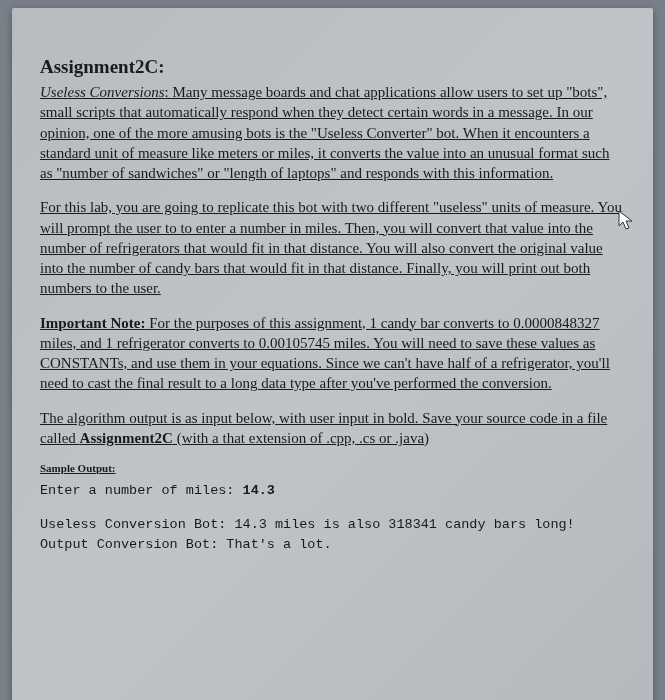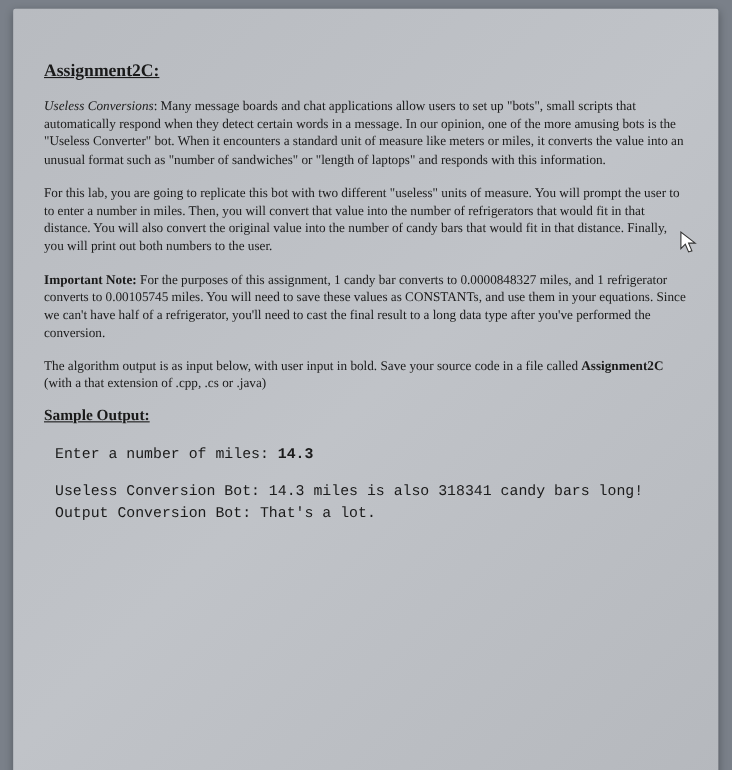--- a/index.html
+++ b/index.html
@@ -14,53 +14,52 @@
     .page {
       background: linear-gradient(135deg, #b8bbc0 0%, #c0c3c8 50%, #b5b8bd 100%);
       margin: 8px 12px;
       padding: 48px 28px 24px 28px;
       box-shadow: 0 2px 8px rgba(0,0,0,0.3);
       border-radius: 2px;
       min-height: 640px;
     }
     .title {
       font-weight: bold;
-      text-decoration: underline;
-      font-size: 16px;
+      font-size: 19px;
       color: #1a1a1a;
-      margin-bottom: 14px;
+      margin-bottom: 4px;
     }
     .para {
-      font-size: 12px;
+      font-size: 15px;
       color: #1a1a1a;
       line-height: 1.35;
       margin-bottom: 14px;
+      text-decoration: underline;
     }
     .para .italic {
       font-style: italic;
     }
     .bold {
       font-weight: bold;
     }
     .section-label {
       font-weight: bold;
       text-decoration: underline;
-      font-size: 14px;
+      font-size: 11px;
       color: #1a1a1a;
-      margin-bottom: 18px;
+      margin-bottom: 8px;
       margin-top: 14px;
     }
     .mono-block {
       font-family: 'Courier New', Courier, monospace;
       font-size: 13.5px;
       color: #1a1a1a;
       line-height: 1.35;
       margin-top: 2px;
       white-space: pre-wrap;
-      margin-left: 10px;
     }
     .mono-block .mbold {
       font-weight: bold;
     }
     .spacer {
       height: 14px;
     }
     .cursor {
       position: absolute;
       top: 210px;

